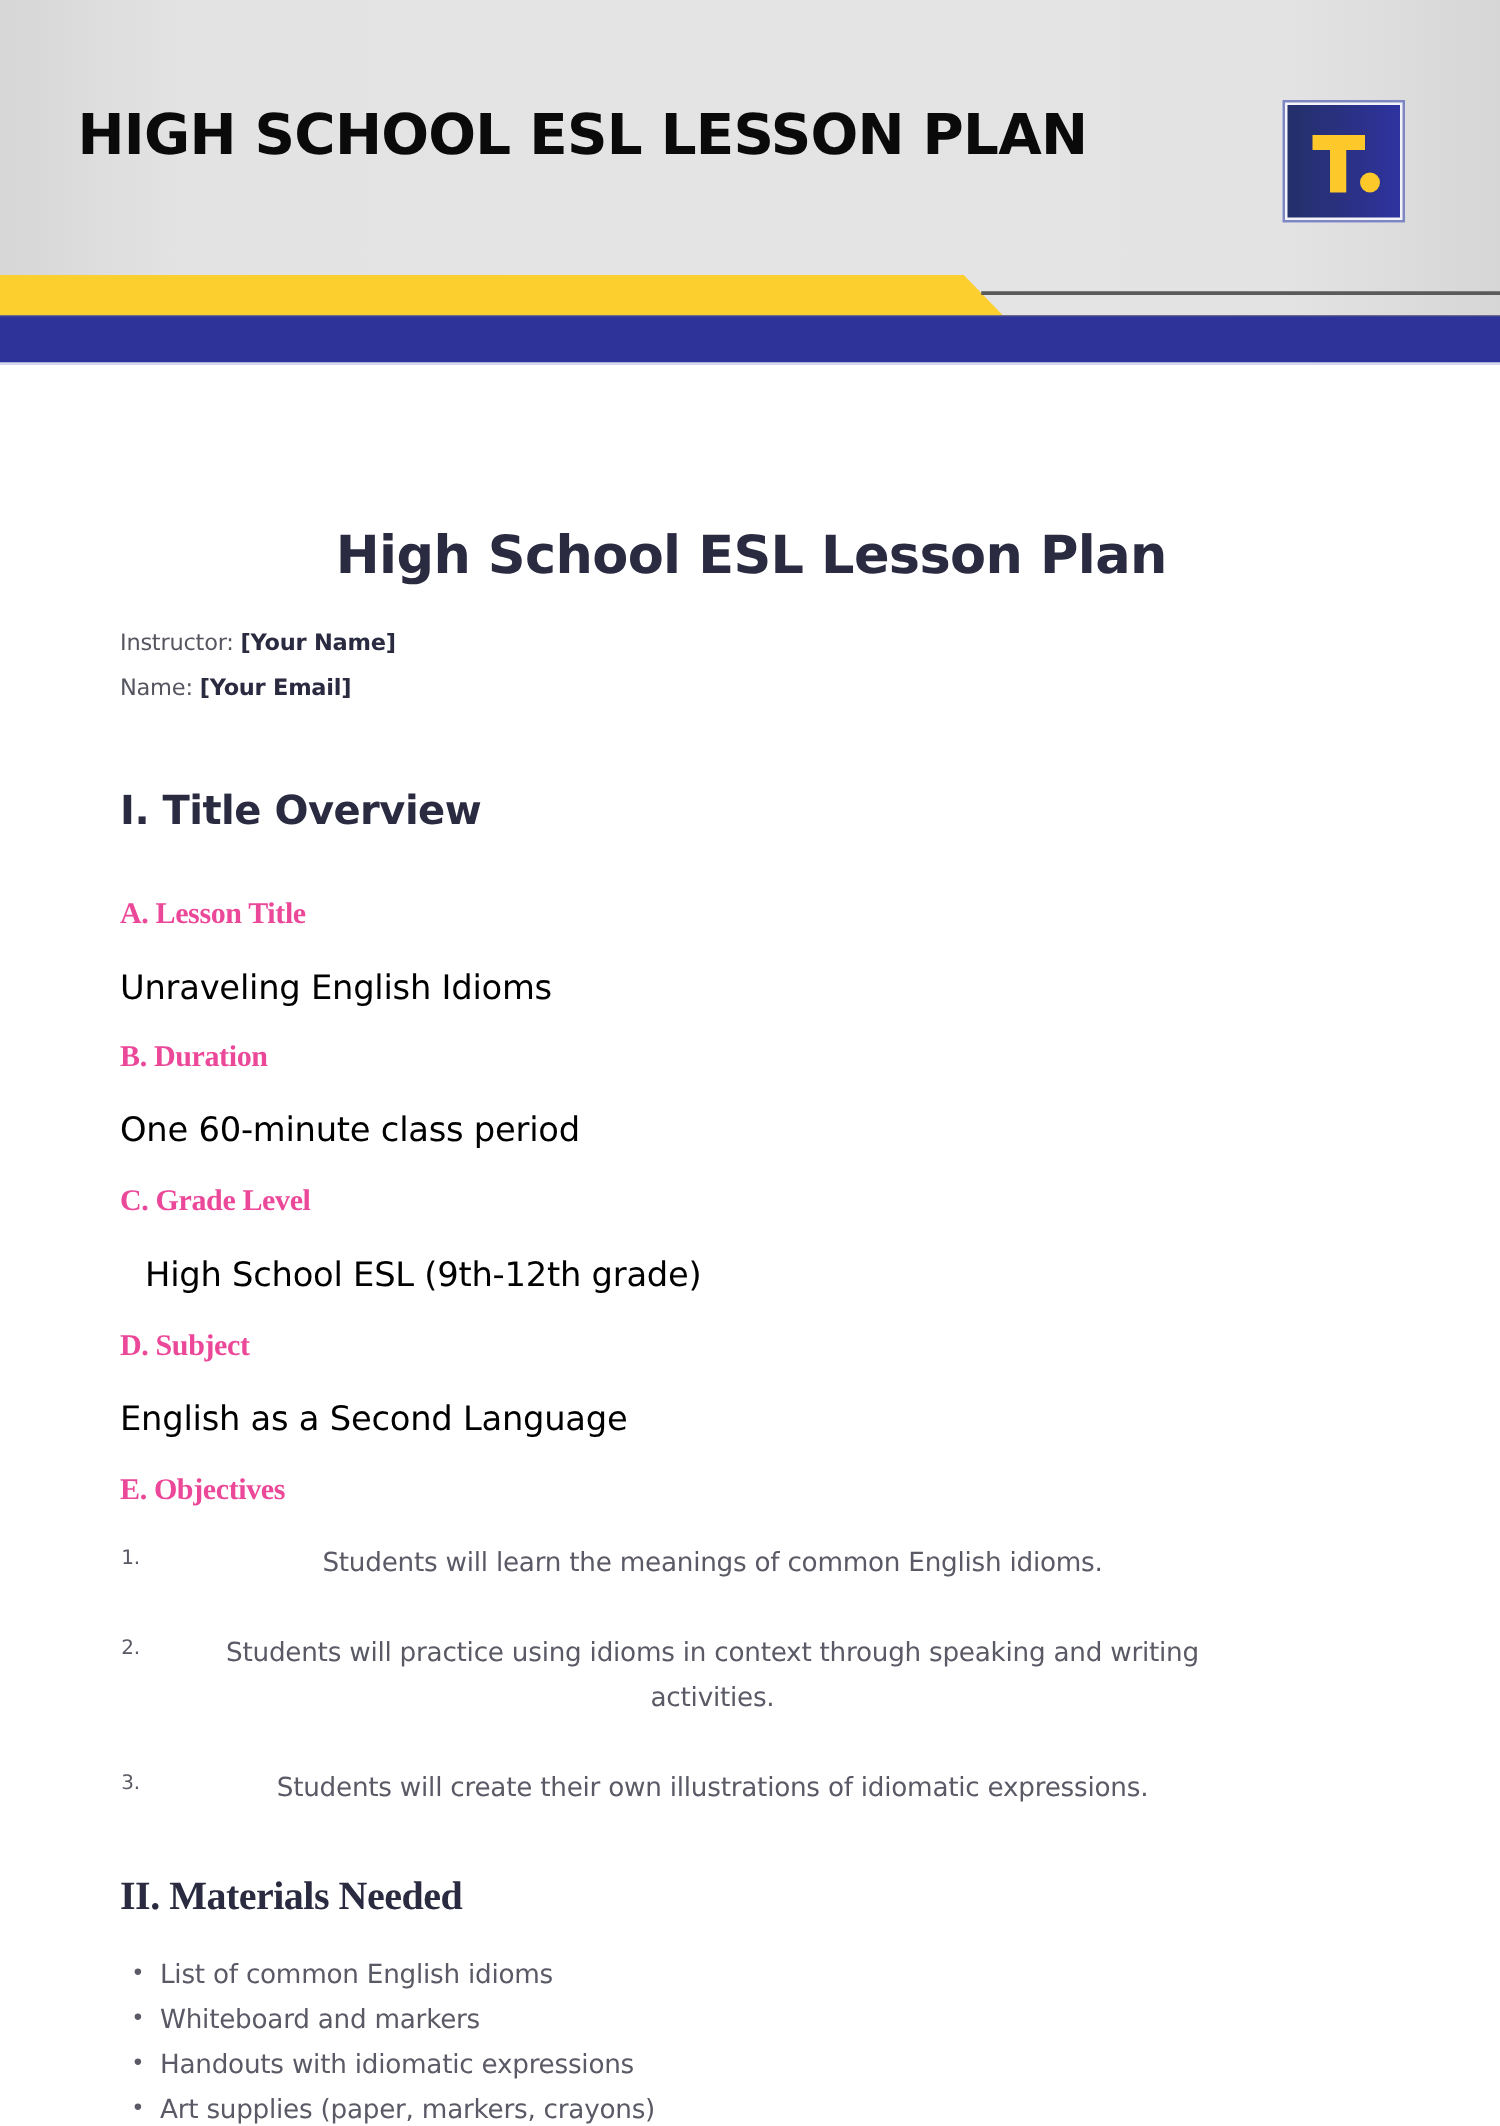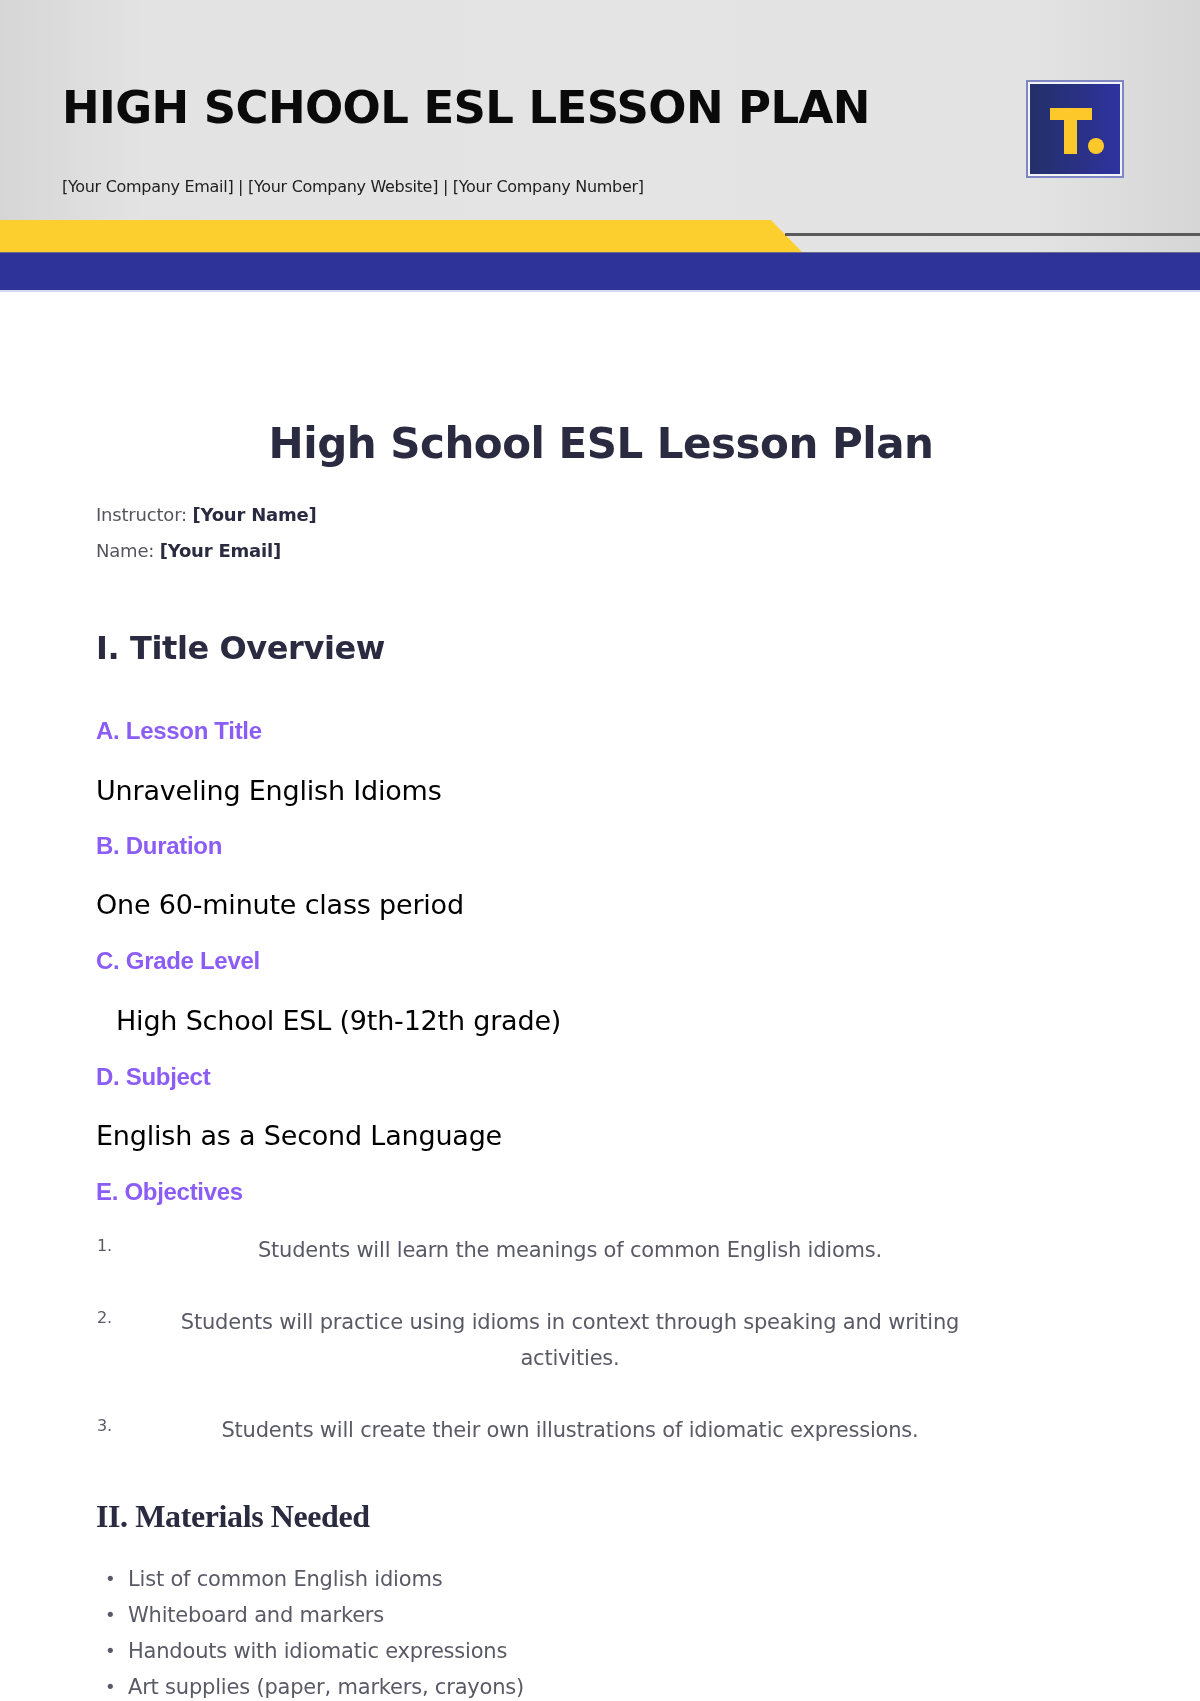--- a/index.html
+++ b/index.html
@@ -64,22 +64,22 @@
       position: absolute; left: 0; font-family: "DejaVu Sans", sans-serif;
       font-size: 18px; color: #55555f; line-height: 30px; white-space: nowrap; letter-spacing: -0.2px;
     }
     .meta-line b { color: #2a2a40; font-weight: bold; }
 
     .h2 {
       position: absolute; left: 0; font-family: "DejaVu Sans", sans-serif; font-weight: bold;
       font-size: 32px; color: #2a2a40; letter-spacing: -0.4px; line-height: 44px; white-space: nowrap;
     }
     .h3 {
-      position: absolute; left: 0; font-family: Liberation Sans, sans-serif; font-weight: bold;
-      font-size: 24px; color: #8b5cf6; letter-spacing: -0.3px; line-height: 34px; white-space: nowrap;
+      position: absolute; left: 0; font-family: Liberation Serif, serif; font-weight: bold;
+      font-size: 24px; color: #ec4899; letter-spacing: -0.3px; line-height: 34px; white-space: nowrap;
     }
     .para {
       position: absolute; left: 0; font-family: "DejaVu Sans", sans-serif;
       font-size: 27px; color: #000000; line-height: 30px; white-space: nowrap; letter-spacing: -0.2px;
     }
     .ol-item {
       position: absolute; left: 0; width: 900px;
       font-family: "DejaVu Sans", sans-serif; font-size: 21px; color: #5a5a66;
       line-height: 36px; letter-spacing: -0.2px;
     }
@@ -95,21 +95,20 @@
     .ul-bullet {
       position: absolute; left: 9px; top: 0; font-size: 18px; color: #5a5a66;
     }
     .ul-text { display: inline-block; margin-left: 32px; }
   </style>
 </head>
 <body>
 
 <div class="header">
   <div class="header-title">HIGH SCHOOL ESL LESSON PLAN</div>
-  <div class="header-contact">[Your Company Email] | [Your Company Website] | [Your Company Number]</div>
 
   <div class="logo">
     <div class="logo-inner">
       <div class="logo-t-bar"></div>
       <div class="logo-t-stem"></div>
       <div class="logo-dot"></div>
     </div>
   </div>
 
   <div class="stripe-yellow"></div>

